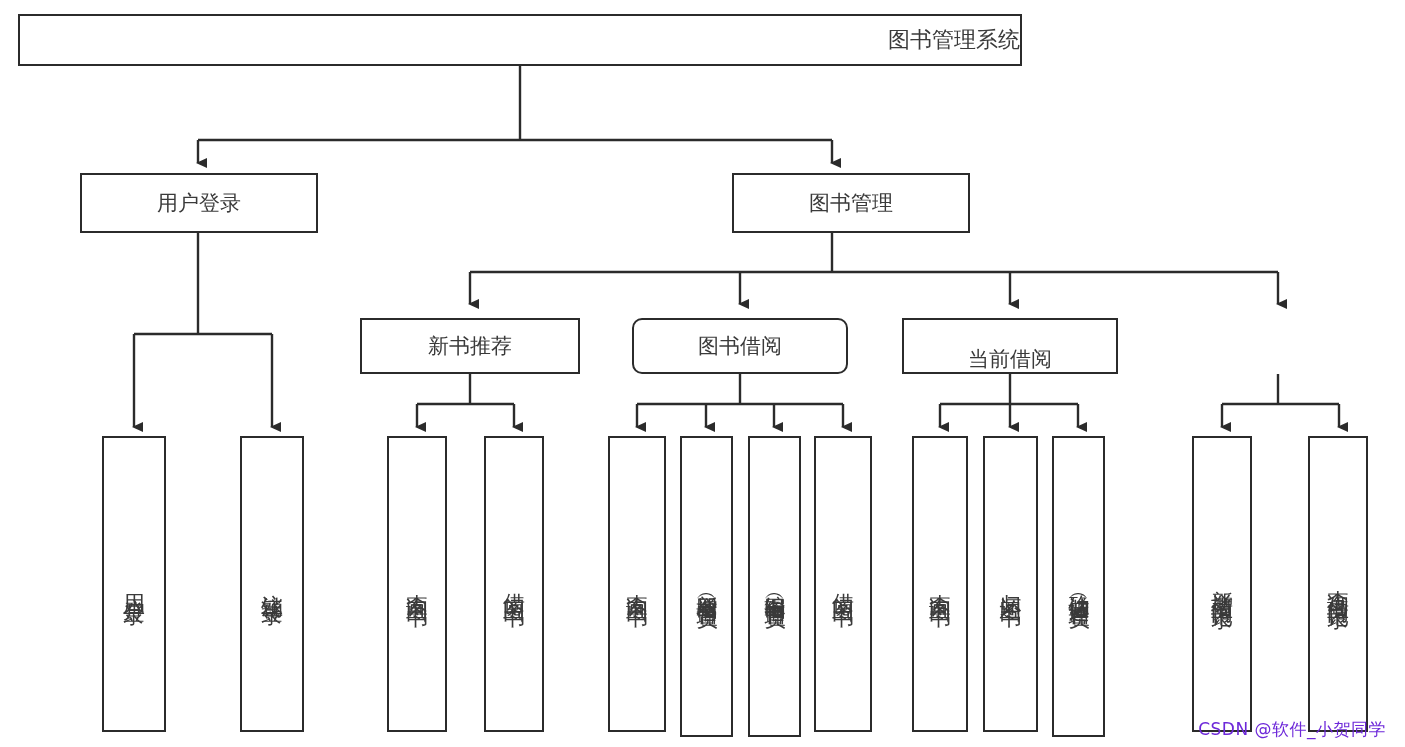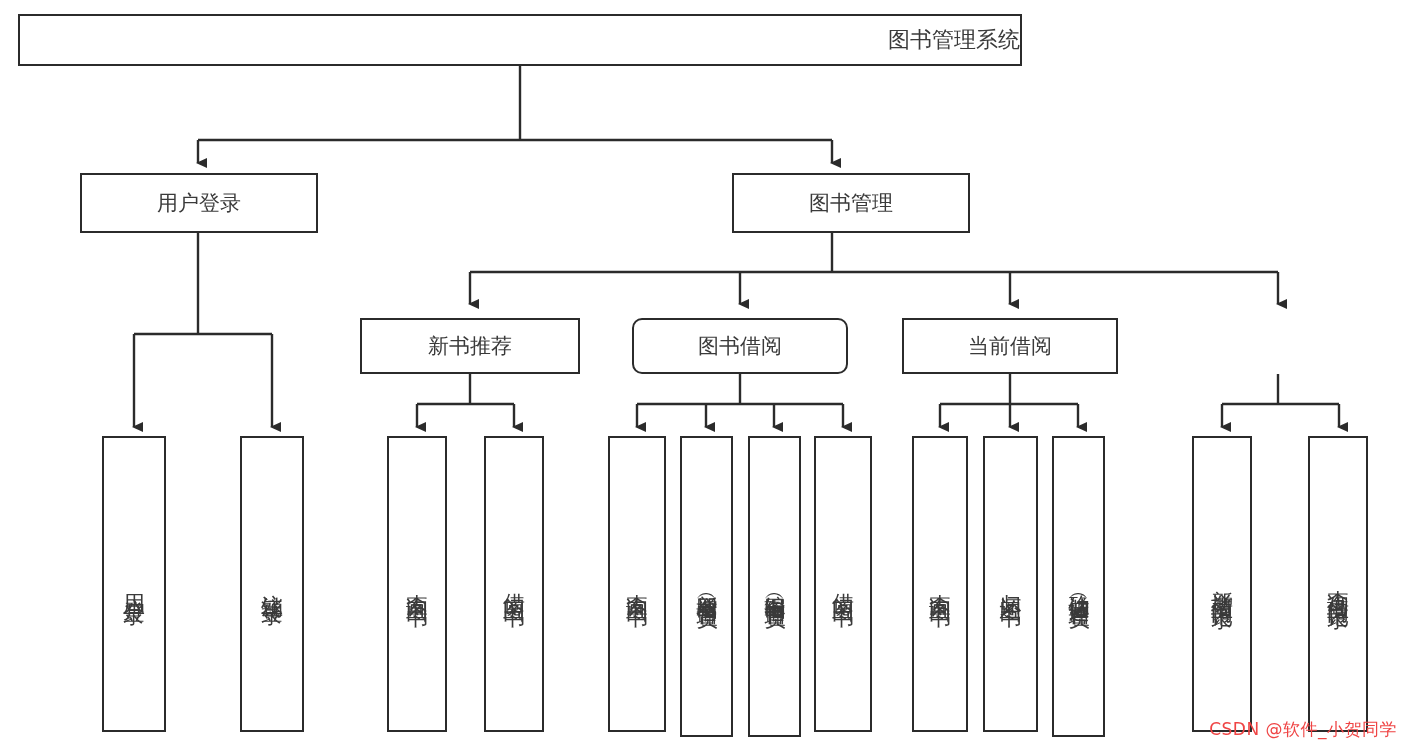--- a/index.html
+++ b/index.html
@@ -27,23 +27,23 @@
     text-orientation:upright;
     font-size:22px;
     letter-spacing:4px;
     padding:6px 0;
     white-space:normal;
   }
   .node.v.tight{ letter-spacing:2px; font-size:21px; }
 
   #watermark{
     position:absolute;
-    right:8px;bottom:6px;
+    right:19px;bottom:6px;
     font-size:17px;
-    color:#ef4444;
+    color:#6d28d9;
     letter-spacing:0.5px;
     white-space:nowrap;
     font-family:"DejaVu Sans","Liberation Sans",sans-serif;
   }
 </style>
 </head>
 <body>
 
 <div id="stage">
 
@@ -107,21 +107,21 @@
   <div class="node h" style="left:712px;top:173px;width:238px;height:60px;margin-left:20px;">
     <span>图书管理</span>
   </div>
 
   <div class="node h" style="left:360px;top:318px;width:220px;height:56px;">
     <span>新书推荐</span>
   </div>
   <div class="node h" style="left:632px;top:318px;width:216px;height:56px;border-radius:10px;">
     <span>图书借阅</span>
   </div>
-  <div class="node h" style="left:902px;top:318px;width:216px;height:56px;">
+  <div class="node h" style="left:902px;top:318px;width:216px;height:56px;align-items:flex-end;">
     <span>当前借阅</span>
   </div>
 
   <div class="node v" style="left:102px;top:436px;width:64px;height:296px;">
     <span>用户登录</span>
   </div>
   <div class="node v" style="left:240px;top:436px;width:64px;height:296px;">
     <span>注销登录</span>
   </div>
 

